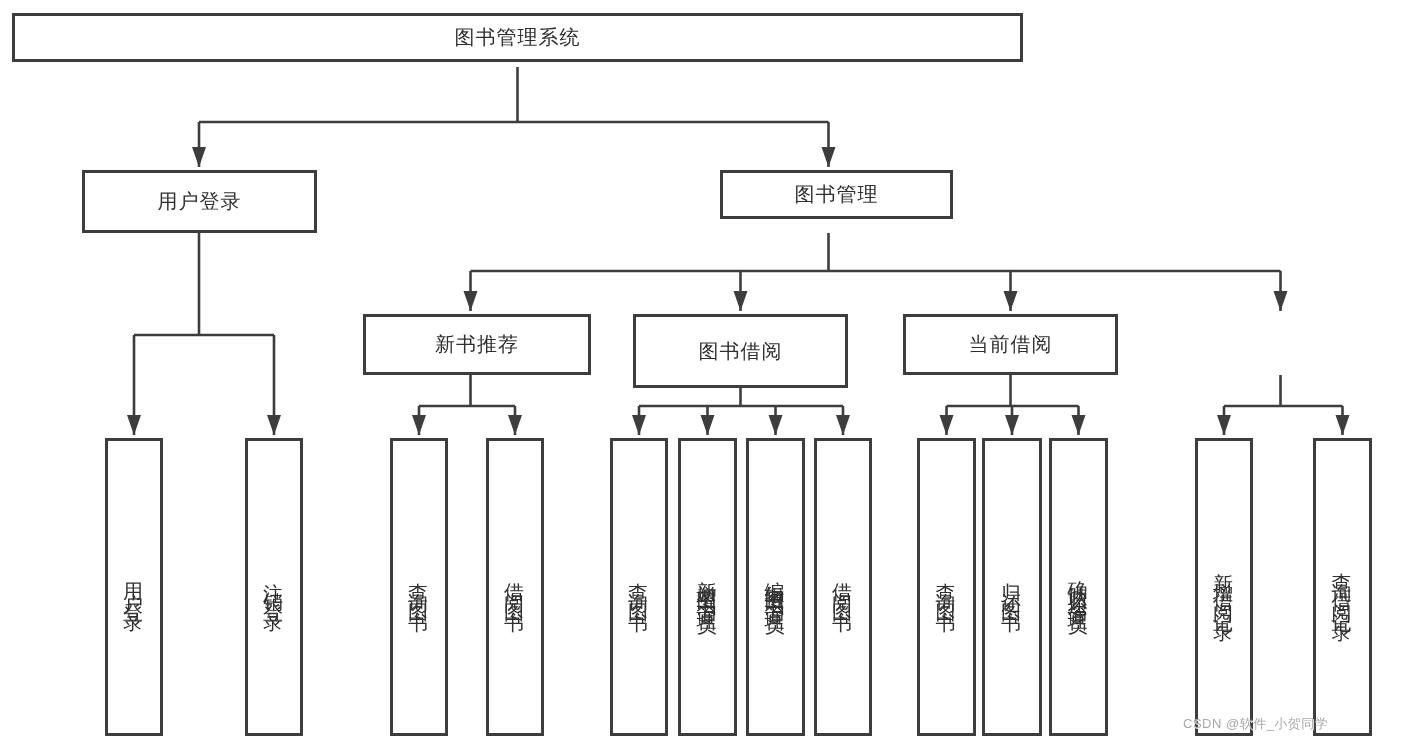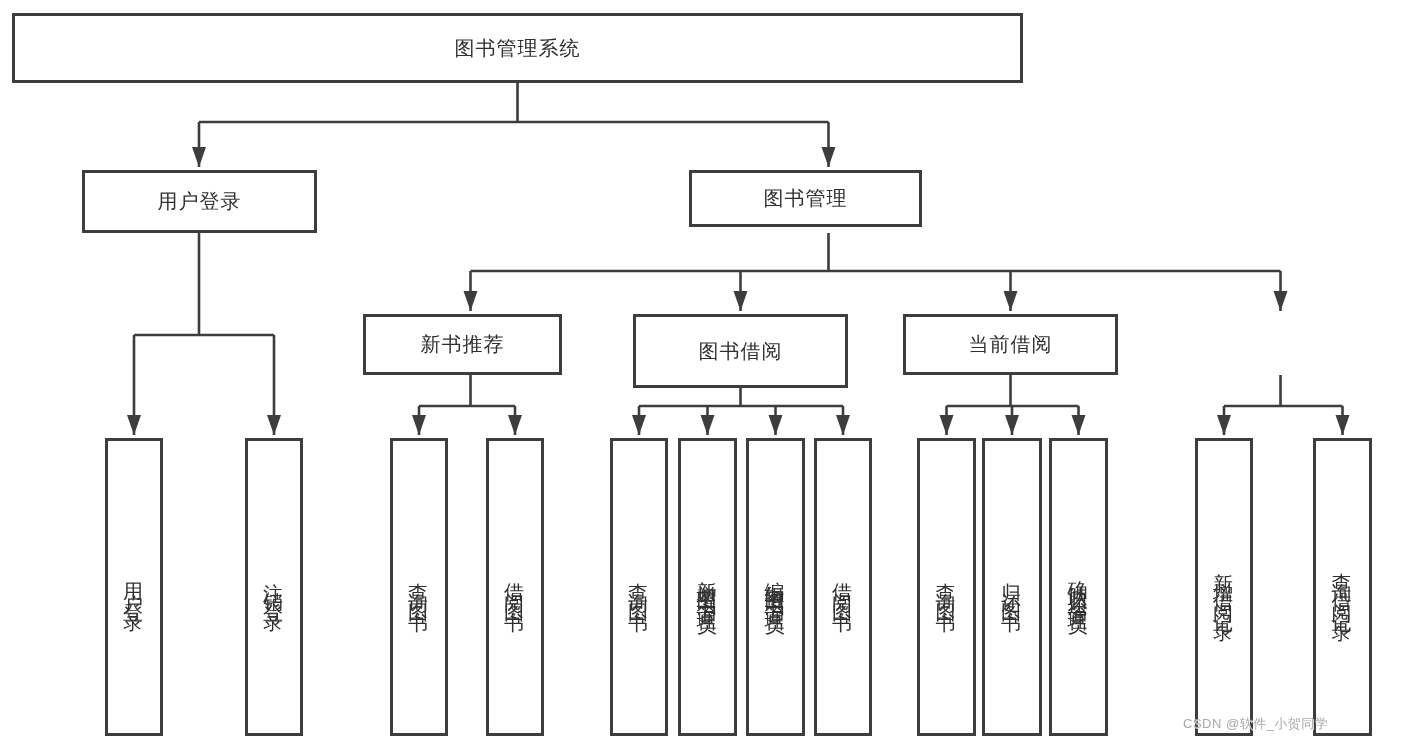--- a/index.html
+++ b/index.html
@@ -110,26 +110,26 @@
     <path class="link" d="M1010.5,375 V406 M946.5,406 H1078.5"></path>
     <line class="link" x1="946.5" y1="406" x2="946.5" y2="435" marker-end="url(#arrow)"></line>
     <line class="link" x1="1012" y1="406" x2="1012" y2="435" marker-end="url(#arrow)"></line>
     <line class="link" x1="1078.5" y1="406" x2="1078.5" y2="435" marker-end="url(#arrow)"></line>
 
     <path class="link" d="M1280.5,375 V406 M1224,406 H1342.5"></path>
     <line class="link" x1="1224" y1="406" x2="1224" y2="435" marker-end="url(#arrow)"></line>
     <line class="link" x1="1342.5" y1="406" x2="1342.5" y2="435" marker-end="url(#arrow)"></line>
   </svg>
 
-  <div class="hbox" style="left:12px; top:13px; width:1011px; height:70px;">图书管理系统</div>
+  <div class="hbox" style="left:12px; top:13px; width:1011px; height:49px;">图书管理系统</div>
 
   <div class="hbox" style="left:82px; top:170px; width:235px; height:63px;">用户登录</div>
-  <div class="hbox" style="left:689px; top:170px; width:233px; height:57px;">图书管理</div>
+  <div class="hbox" style="left:720px; top:170px; width:233px; height:49px;">图书管理</div>
 
-  <div class="hbox" style="left:363px; top:314px; width:199px; height:61px;">新书推荐</div>
+  <div class="hbox" style="left:363px; top:314px; width:228px; height:61px;">新书推荐</div>
   <div class="hbox" style="left:633px; top:314px; width:215px; height:74px;">图书借阅</div>
   <div class="hbox" style="left:903px; top:314px; width:215px; height:61px;">当前借阅</div>
 
   <div class="vbox" style="left:105px; top:438px; width:58px; height:298px;">用户登录</div>
   <div class="vbox" style="left:245px; top:438px; width:58px; height:298px;">注销登录</div>
 
   <div class="vbox" style="left:390px; top:438px; width:58px; height:298px;">查询图书</div>
   <div class="vbox" style="left:486px; top:438px; width:58px; height:298px;">借阅图书</div>
 
   <div class="vbox" style="left:610px; top:438px; width:58px; height:298px;">查询图书</div>

